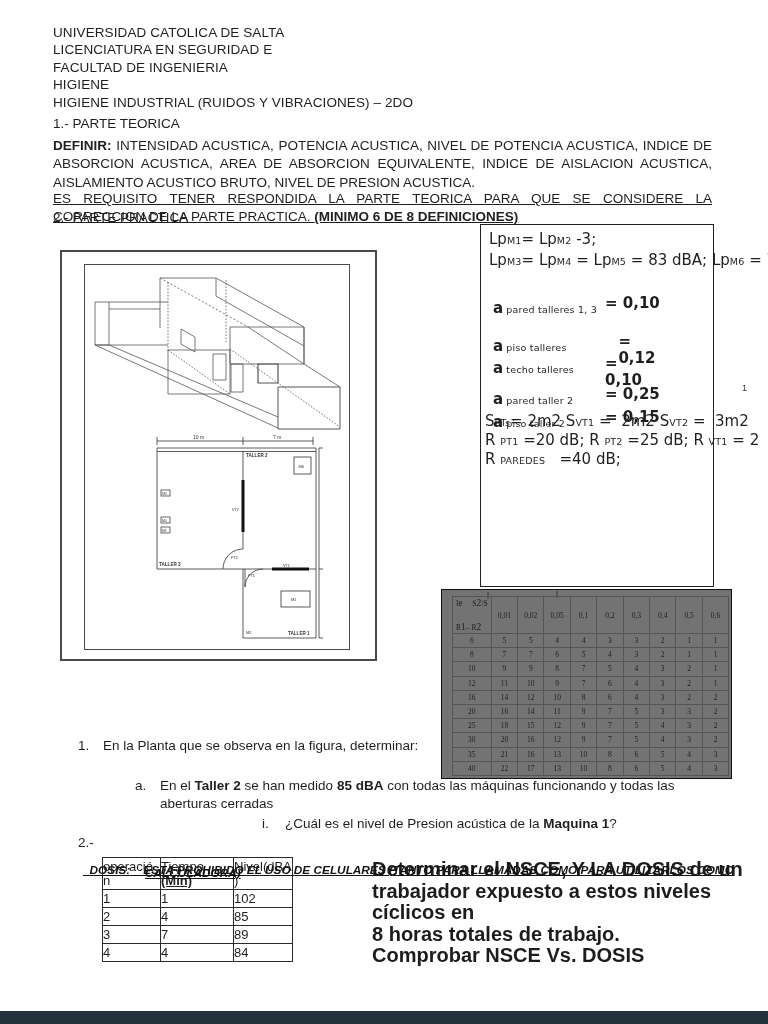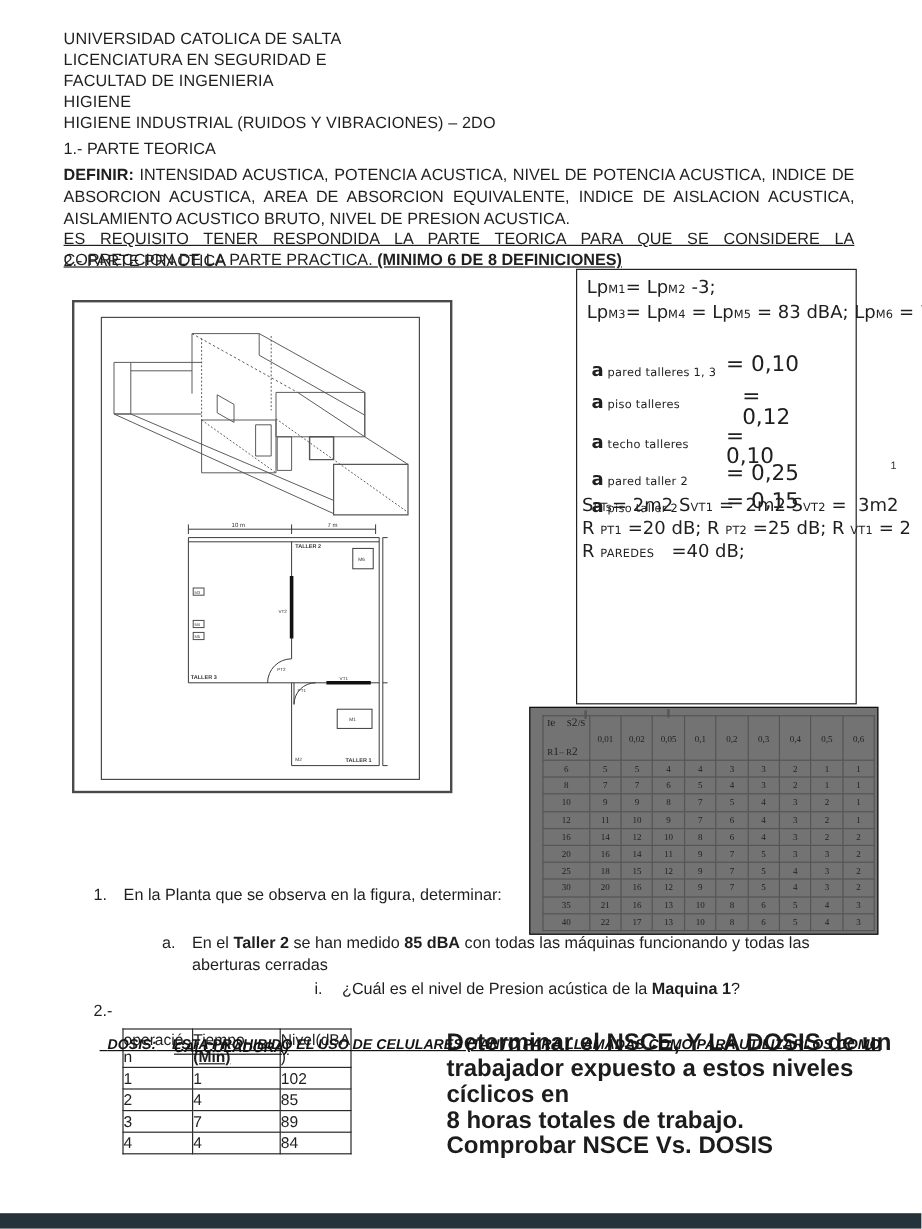--- a/index.html
+++ b/index.html
@@ -22,22 +22,22 @@
   
   .formula-box{left:480px;top:224px;width:232px;height:361px;border:1.6px solid #222;
                font-family:"DejaVu Sans",sans-serif;overflow:visible;}
   .formula-box>div{position:absolute;}
   .lp{font-size:15px;white-space:pre;}
   .lp1{left:8px;top:5px;} .lp2{left:8px;top:26px;}
   .rn-sub{font-size:9.5px;letter-spacing:.2px;}
   .a-row{left:12px;display:flex;width:216px;}
   .a-label{width:112px;font-size:10.5px;padding-top:4px;}
   .a-label span:first-child{font-weight:bold;font-size:15px;}
-  .a-value{width:100px;font-size:18px;white-space:pre-line;line-height:17px;}
-  .a0{top:70px;} .a1{top:97px;gap:24px;} .a2{top:130px;} .a3{top:161px;} .a4{top:184px;}
+  .a-value{width:100px;font-size:15px;white-space:pre-line;line-height:17px;font-weight:bold;}
+  .a0{top:70px;} .a1{top:108px;gap:24px;} .a2{top:130px;} .a3{top:161px;} .a4{top:184px;}
   .s-line{left:4px;top:187px;font-size:15px;white-space:pre;}
   .r1{left:4px;top:206px;font-size:15px;white-space:pre;}
   .r2{left:4px;top:225px;font-size:15px;white-space:pre;}
   .stray{left:742px;top:383px;font-size:9px;color:#333;}
 
   
   .ie-box{left:441px;top:589px;width:289px;height:188px;border:1.6px solid #111;background:#737373;}
   .ie-table{position:absolute;left:10px;top:6px;border-collapse:collapse;table-layout:fixed;
             font-family:"Liberation Serif",serif;font-size:7.5px;color:#222;}
   .ie-table th,.ie-table td{border:0.8px solid #555;text-align:center;padding:0;height:13.2px;

